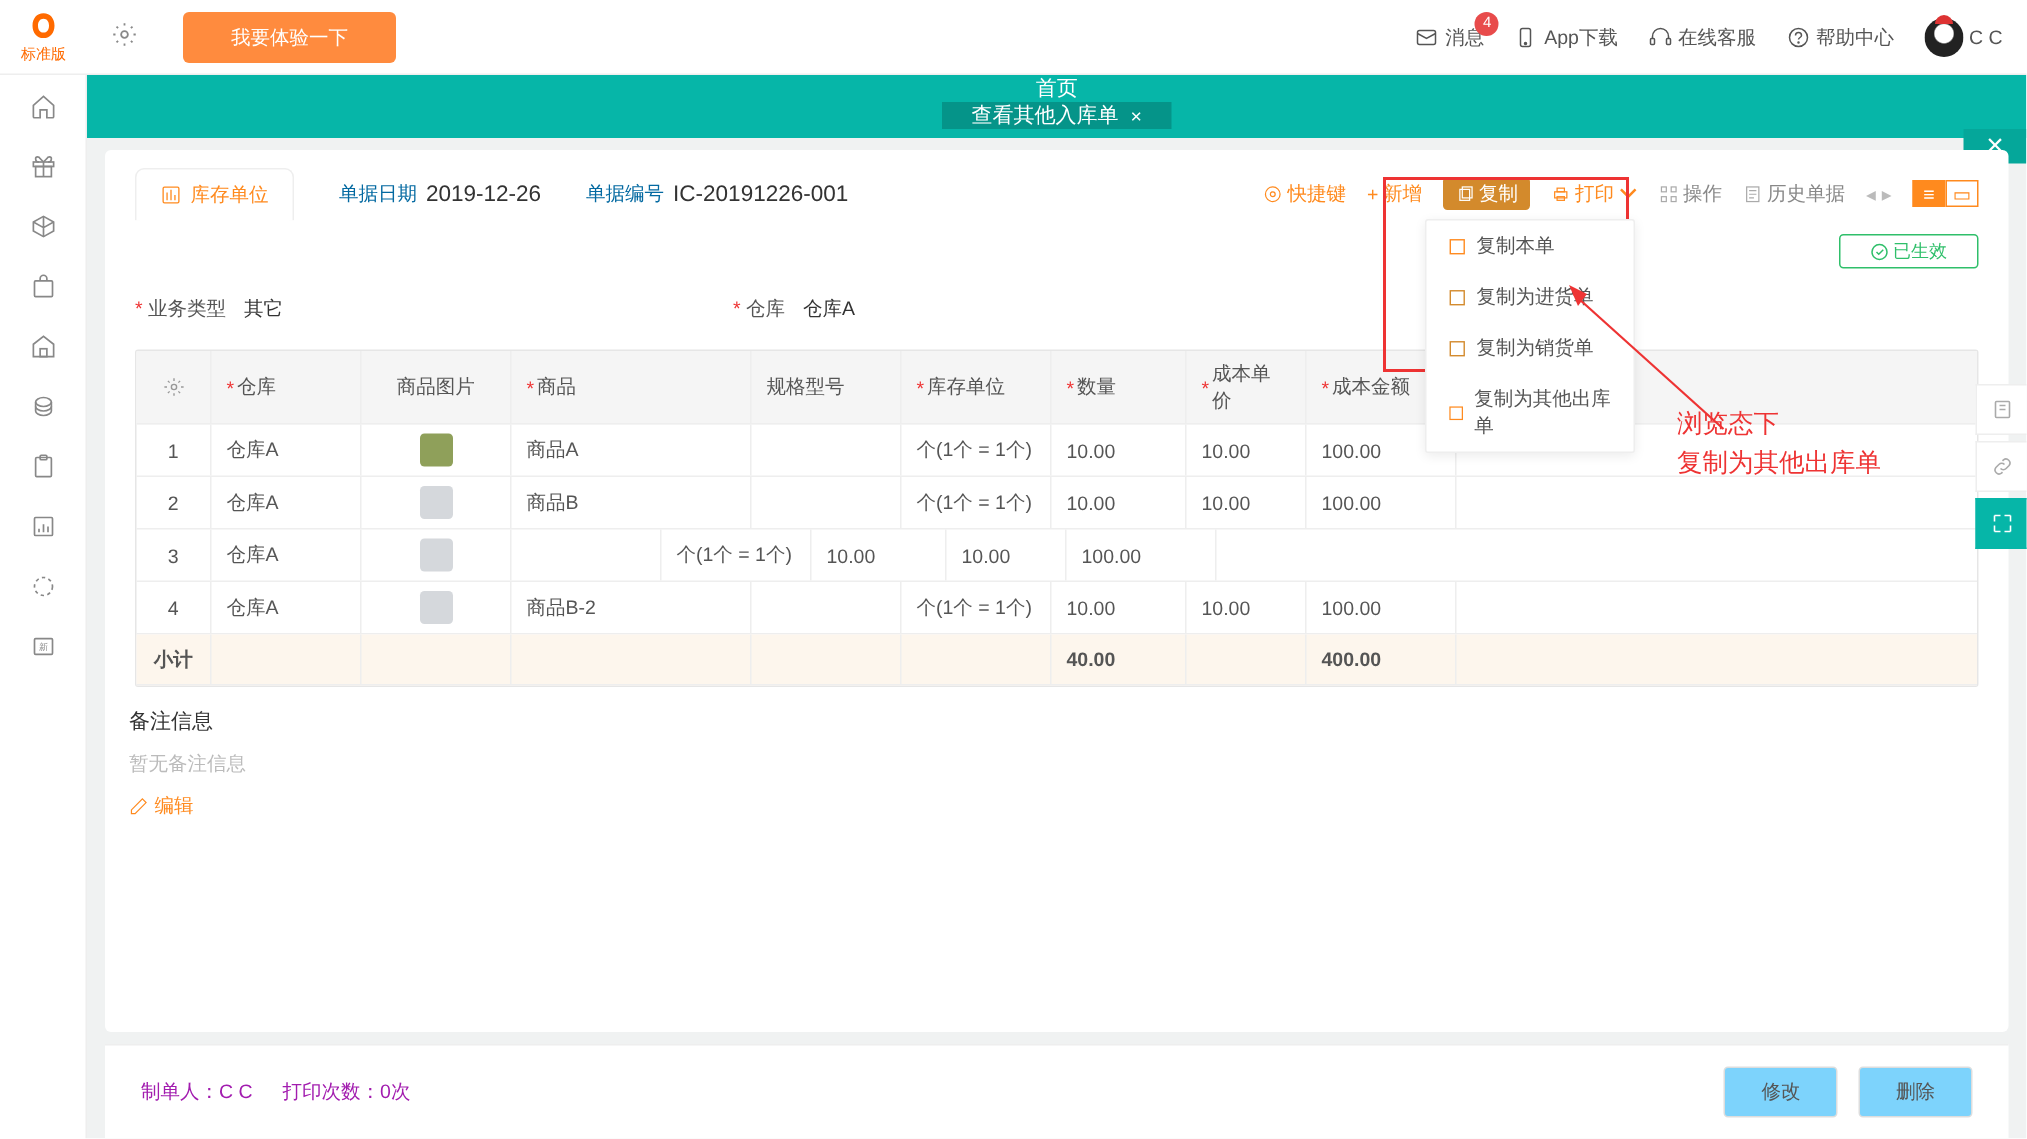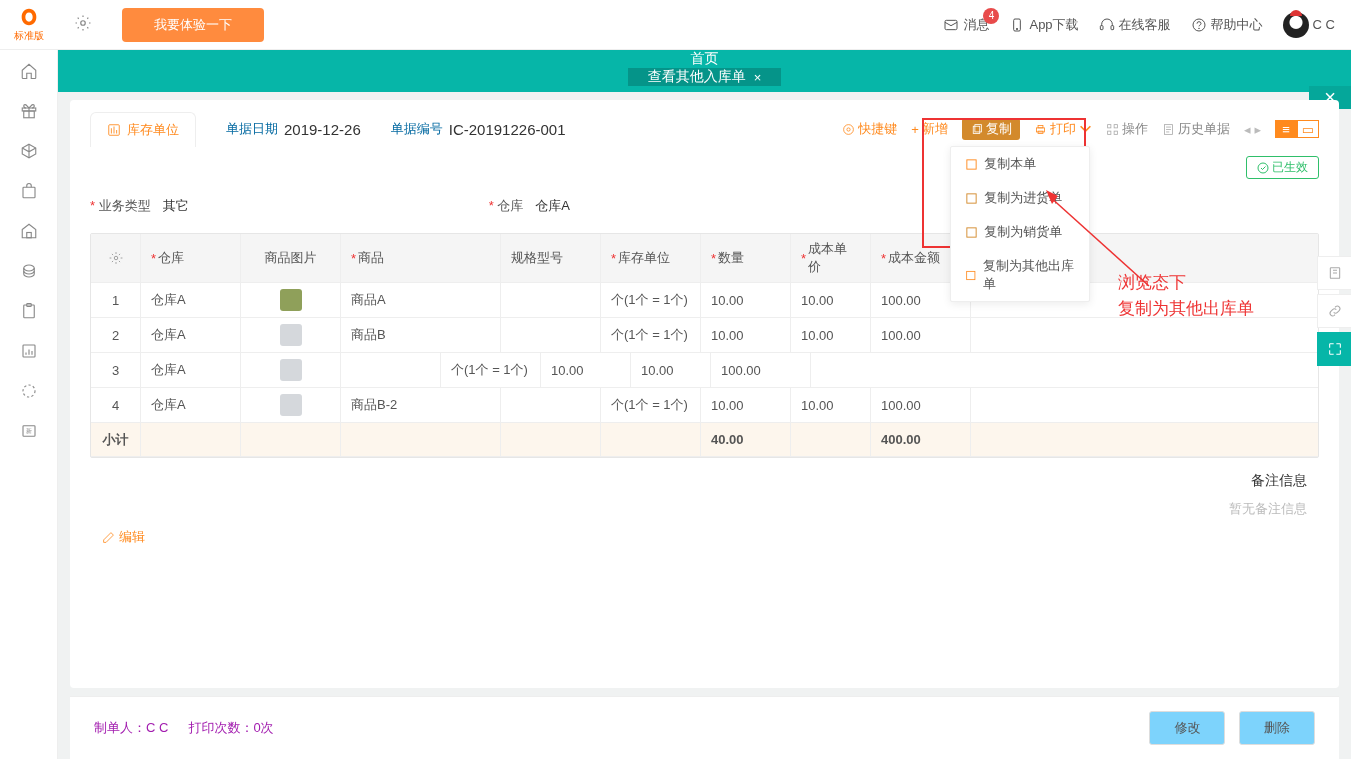--- a/index.html
+++ b/index.html
@@ -58,21 +58,21 @@
 .view-toggle .off { color: #ff8a1e; background: #fff; }
 
 .dropdown { position: absolute; top: 28px; left: 108px; width: 140px; background: #fff; border: 1px solid #eee; box-shadow: 0 2px 8px rgba(0,0,0,.08); border-radius: 2px; z-index: 100; }
 .dd-item { padding: 8px 14px; display: flex; align-items: center; gap: 6px; color: #555; cursor: pointer; font-size: 13px; }
 .dd-item svg { width: 13px; height: 13px; fill: #ff8a1e; }
 .dd-item:nth-child(2) svg, .dd-item:nth-child(3) svg { fill: #d38a2c; }
 
 
 .highlight-box { position: absolute; border: 2px solid #e33; width: 164px; height: 130px; top: 0px; left: 80px; pointer-events: none; z-index: 99; }
 
-.status-badge { margin-left: auto; margin-right: 0; border: 1px solid #2fbf6a; color: #2fbf6a; border-radius: 3px; padding: 2px 10px; display: flex; align-items: center; gap: 3px; font-size: 12px; }
+.status-badge { margin-left: auto; margin-right: 0; border: 1px solid #2fbf6a; color: #2fbf6a; border-radius: 3px; padding: 2px 20px; display: flex; align-items: center; gap: 3px; font-size: 12px; }
 .status-row { display: flex; padding: 8px 20px 0 20px; }
 
 
 .doc-body { padding: 12px 20px 0 20px; }
 .field-row { display: flex; gap: 300px; margin-bottom: 18px; margin-top: 6px; }
 .field { display: flex; align-items: center; gap: 12px; font-size: 13px; }
 .field .req { color: #e33; }
 .field-label { color: #555; }
 .field-val { color: #333; }
 
@@ -91,21 +91,21 @@
 .td.qty { width: 90px; }
 .td.price { width: 80px; }
 .td.amount { width: 100px; }
 .td.avail { flex: 1; border-right: none; }
 .req-star { color: #e33; margin-right: 2px; }
 .thumb { width: 22px; height: 22px; border-radius: 3px; display:inline-block; }
 .thumb.green { background: #8fa05a; }
 .thumb.grey { background: #d5d8dc; }
 
 
-.remarks { padding: 14px 32px; text-align: right; }
+.remarks { padding: 14px 16px; }
 .remarks h4 { font-size: 14px; font-weight: normal; color: #333; margin-bottom: 10px; }
 .remarks .placeholder { color: #bbb; margin-bottom: 10px; font-size: 13px; }
 .edit-link { color: #ff8a1e; display: flex; align-items: center; gap: 4px; cursor: pointer; font-size: 13px; }
 
 
 .footer { border-top: 1px solid #eee; padding: 14px 24px; display: flex; align-items: center; background: #fff; margin: 0 12px 0 12px; }
 .footer-info { color: #a21caf; font-size: 13px; margin-right: 20px; }
 .btn { border: 1px solid #ddd; background: #7dd3fc; padding: 7px 24px; border-radius: 3px; margin-left: 10px; cursor: pointer; color: #555; font-size: 13px; }
 .footer .btns { margin-left: auto; }
 

